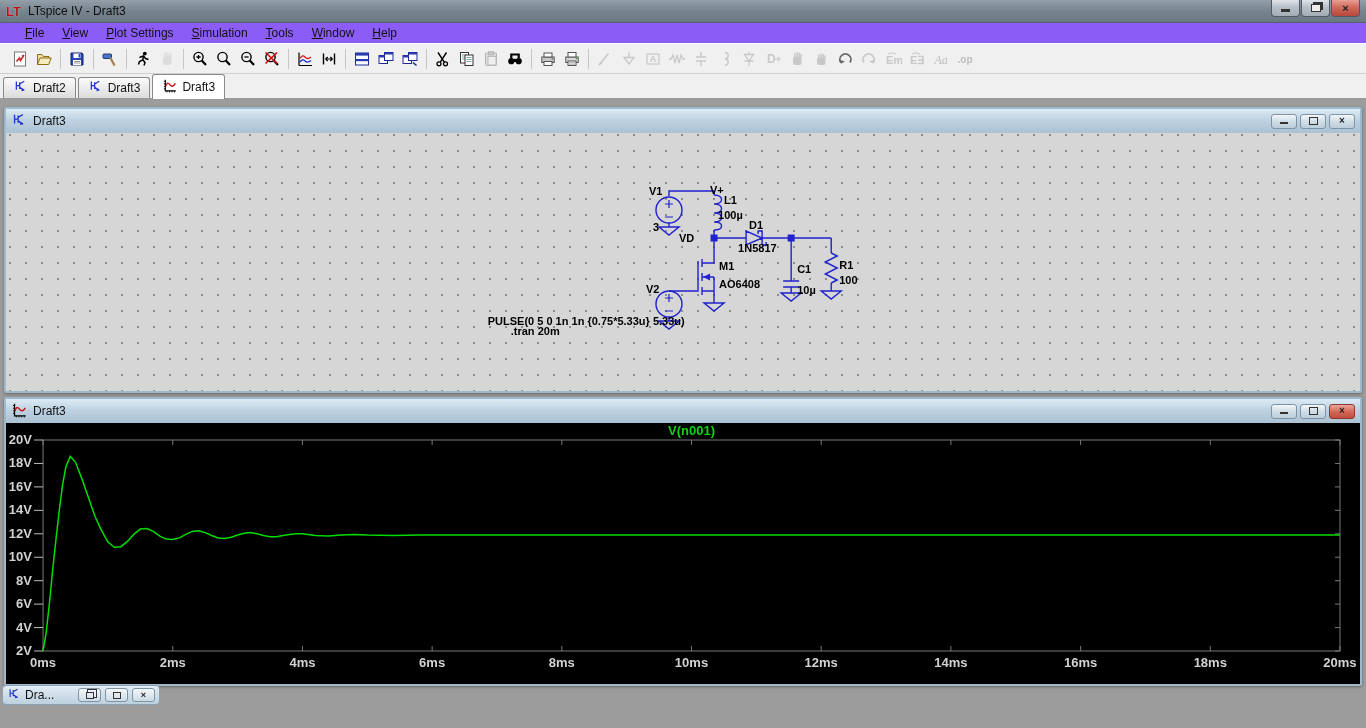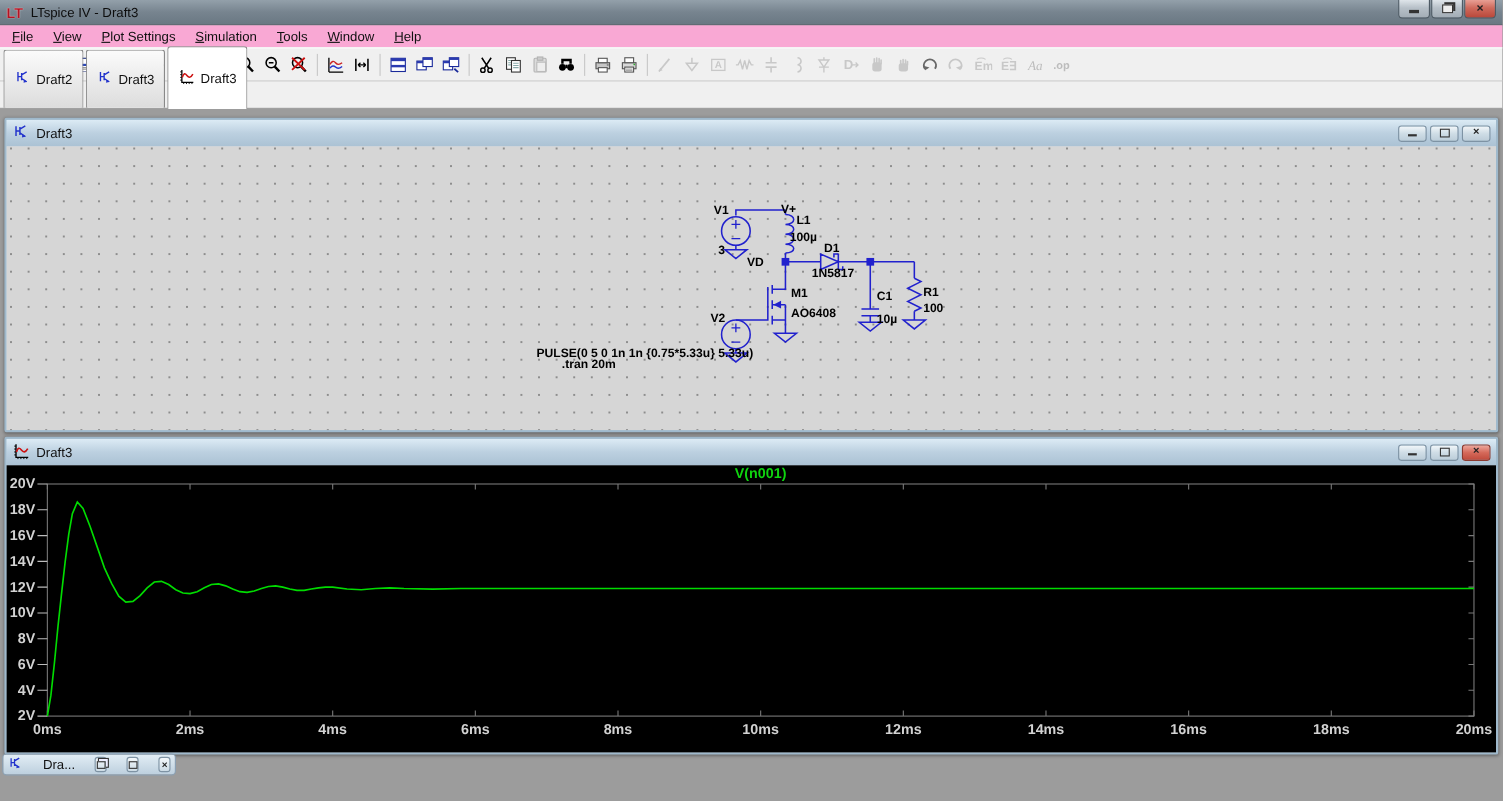--- a/index.html
+++ b/index.html
@@ -12,32 +12,32 @@
        text-shadow:0 0 1px #fff}
   .title-text{font-size:12px;color:#0d0d0d}
   .winbtns{margin-left:auto;display:flex;gap:1px;align-self:flex-start}
   .wbtn{width:29px;height:17px;border:1px solid #4e5a64;border-top:none;border-radius:0 0 4px 4px;
        background:linear-gradient(#dfe5ea,#b7c0c8 45%,#a3adb6);display:flex;align-items:center;
        justify-content:center;box-sizing:border-box}
   .wbtn.red{background:linear-gradient(#e89f94,#cf6a5c 45%,#b9473a)}
   .g-min{width:9px;height:3px;background:#333;margin-top:5px}
   .g-restore{width:8px;height:6px;border:1px solid #333;background:#eee;box-shadow:2px -2px 0 -0px #333}
   .g-close{font-size:11px;font-weight:bold;color:#222;line-height:1}
-  .menubar{height:20px;background:#f9a8d4;display:flex;align-items:center;padding-left:2px}
+  .menubar{height:20px;background:#8b5cf6;display:flex;align-items:center;padding-left:16px}
   .menu-item{padding:2px 9px;cursor:default}
   .menu-item u{text-decoration:underline}
   .toolbar{height:29px;background:#f0f0f0;border-top:1px solid #fff;border-bottom:1px solid #d0d0d0;
        display:flex;align-items:center;padding-left:8px}
   .tsep{width:1px;height:20px;background:#c6c6c6;margin:0 4px}
   .tbtn{width:24px;height:24px;display:flex;align-items:center;justify-content:center}
   .tbtn svg{width:18px;height:18px}
   .tbtn.disabled{opacity:.5;filter:grayscale(1)}
   .tabbar{height:25px;background:#f0f0f0;display:flex;align-items:flex-end;padding-left:3px;
        border-bottom:1px solid #9a9a9a;box-sizing:border-box}
-  .tab{height:20px;display:flex;align-items:center;gap:5px;padding:16px 9px;margin-right:2px;
+  .tab{height:20px;display:flex;align-items:center;gap:5px;padding:0 9px;margin-right:2px;
        border:1px solid #898989;border-bottom:none;border-radius:3px 3px 0 0;
        background:linear-gradient(#fbfbfb,#dcdcdc);font-size:12px}
   .tab svg{width:15px;height:15px}
   .tab.active{height:24px;background:#fff;margin-bottom:-1px;z-index:3;position:relative}
   .mdi{position:relative;height:631px;background:#9c9c9c}
   .child{position:absolute;border:2px solid #9fb9cc;border-radius:2px;background:#c6d7e4;
        box-shadow:0 1px 3px rgba(0,0,0,.35)}
   .schematic-win{left:4px;top:8px;width:1354px;height:282px}
   .wave-win{left:4px;top:298px;width:1354px;height:285px}
   .child-title{height:24px;background:linear-gradient(#dcebf5,#bcd0e0 50%,#abc2d4);
@@ -55,21 +55,21 @@
   .schematic-body{background-color:#d6d6d6;
        background-image:radial-gradient(circle,#8d8d8d 1px,rgba(0,0,0,0) 1.15px);
        background-size:16px 16px;background-position:12px 10px}
   .schematic-body svg,.wave-body svg{position:absolute;left:0;top:0;width:100%;height:100%}
   .wave-body{background:#000}
   .axis-label{fill:#d2d2d2;font-family:"Liberation Sans",sans-serif;font-size:13px;font-weight:bold}
   .plot-title{fill:#0fd30f;font-family:"Liberation Sans",sans-serif;font-size:13px;font-weight:bold}
   .sch-label{font-family:"Liberation Sans",sans-serif;font-size:11px;font-weight:bold;fill:#000}
   .minibar{position:absolute;left:2px;top:586px;width:158px;height:20px;
        border:1px solid #8aa0b4;border-radius:4px;background:linear-gradient(#e2edf5,#bdd0de);
-       display:flex;align-items:center;gap:18px;padding:0 4px;box-sizing:border-box;font-size:12px}
+       display:flex;align-items:center;gap:4px;padding:0 4px;box-sizing:border-box;font-size:12px}
   .minibar svg{width:14px;height:14px}
   .mbtn{width:23px;height:14px;border:1px solid #7e93a4;border-radius:3px;
        background:linear-gradient(#f4f8fb,#ccdbe5);display:flex;align-items:center;
        justify-content:center;box-sizing:border-box}
   .mbtn .g-box{width:6px;height:5px;border:1px solid #333}
   .mbtn .g-cascade{width:6px;height:5px;border:1px solid #333;box-shadow:2px -2px 0 0 #eef,2px -2px 0 1px #333}
   .mbtn .g-close{font-size:9px}
 </style>
 </head>
 <body>

